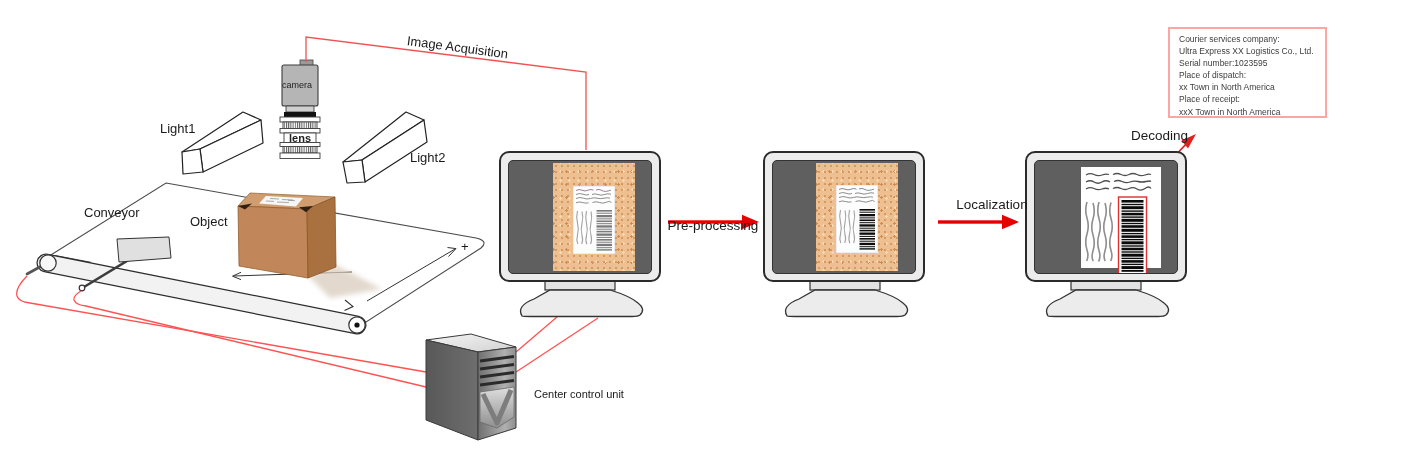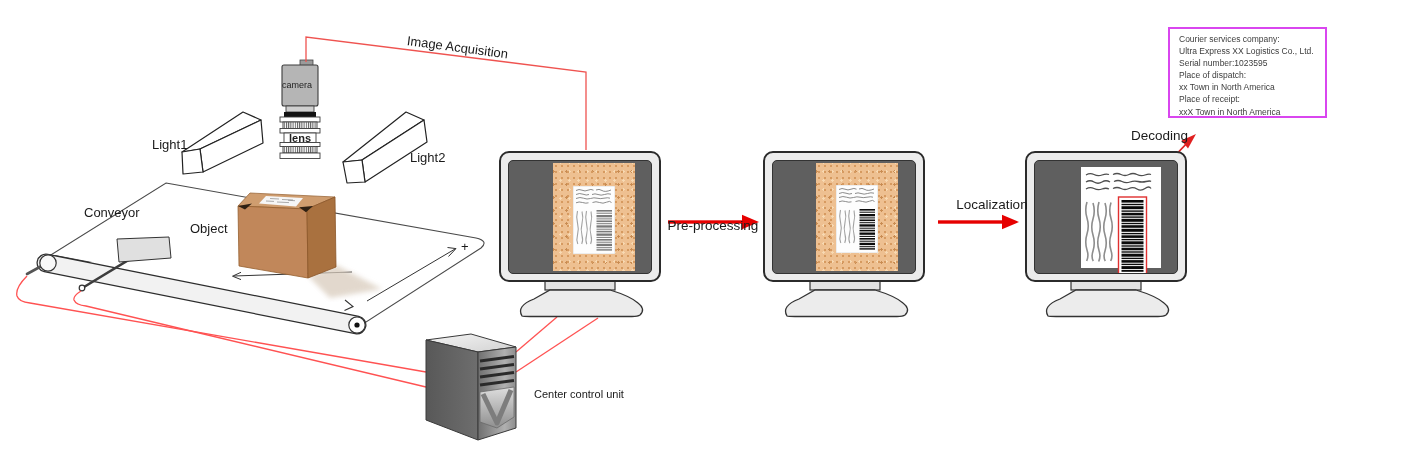--- a/index.html
+++ b/index.html
@@ -15,21 +15,21 @@
   .scanpanel{position:absolute;top:2px;bottom:2px;width:82px;
       background-color:#eec091;
       background-image:radial-gradient(#d69a60 1px, transparent 1.3px),
                        radial-gradient(#f7d9b2 1px, transparent 1.3px),
                        radial-gradient(#c98c52 1px, transparent 1.4px);
       background-size:6px 6px,9px 9px,13px 13px;
       background-position:0 0,3px 4px,7px 2px;}
   .whitepanel{position:absolute;top:6px;bottom:5px;width:80px;background:#fff;}
   .shiplabel{position:absolute;left:20px;top:23px;width:42px;height:68px;}
   .resultbox{position:absolute;left:1168px;top:27px;width:159px;height:91px;background:#fff;
-             border:2px solid #d946ef;box-sizing:border-box;padding:4px 4px 0 9px;}
+             border:2px solid #fca5a5;box-sizing:border-box;padding:4px 4px 0 9px;}
   .resultbox div{font-size:8.5px;line-height:12.1px;color:#3c3c3c;white-space:nowrap;}
   .tinytext{position:absolute;color:#222;}
 </style>
 </head>
 <body>
 
 <div id="stage">
 
   <svg id="bg" width="1402" height="450" viewBox="0 0 1402 450">
     <defs>
@@ -297,24 +297,24 @@
   <div class="resultbox">
     <div>Courier services company:</div>
     <div>Ultra Express XX Logistics Co., Ltd.</div>
     <div>Serial number:1023595</div>
     <div>Place of dispatch:</div>
     <div>xx Town in North America</div>
     <div>Place of receipt:</div>
     <div>xxX Town in North America</div>
   </div>
 
-  <div class="lbl" style="left:152px;top:121px;margin-top:16px;">Light1</div>
+  <div class="lbl" style="left:160px;top:121px;">Light1</div>
   <div class="lbl" style="left:410px;top:150px;">Light2</div>
   <div class="lbl" style="left:84px;top:205px;">Conveyor</div>
-  <div class="lbl" style="left:190px;top:221px;text-align:right;">Object</div>
+  <div class="lbl" style="left:190px;top:214px;text-align:right;">Object</div>
   <div class="lbl c tinytext" style="left:282px;top:80px;width:14px;font-size:9px;">camera</div>
   <div class="lbl c tinytext" style="left:284px;top:134px;width:32px;font-size:11px;font-weight:bold;line-height:8px;">lens</div>
   <div class="lbl" style="left:407px;top:33px;transform:rotate(7.6deg);transform-origin:0 50%;">Image Acquisition</div>
   <div class="lbl c" style="left:663px;top:196px;width:100px;font-size:13.5px;margin-top:22px;">Pre-processing</div>
   <div class="lbl c" style="left:926px;top:197px;width:100px;font-size:13.5px;padding-left:16px;">Localization</div>
   <div class="lbl c" style="left:1106px;top:128px;width:82px;font-size:13.5px;text-align:right;">Decoding</div>
   <div class="lbl" style="left:534px;top:388px;font-size:11px;">Center control unit</div>
   <div class="lbl" style="left:461px;top:239px;">+</div>
 
 </div>

